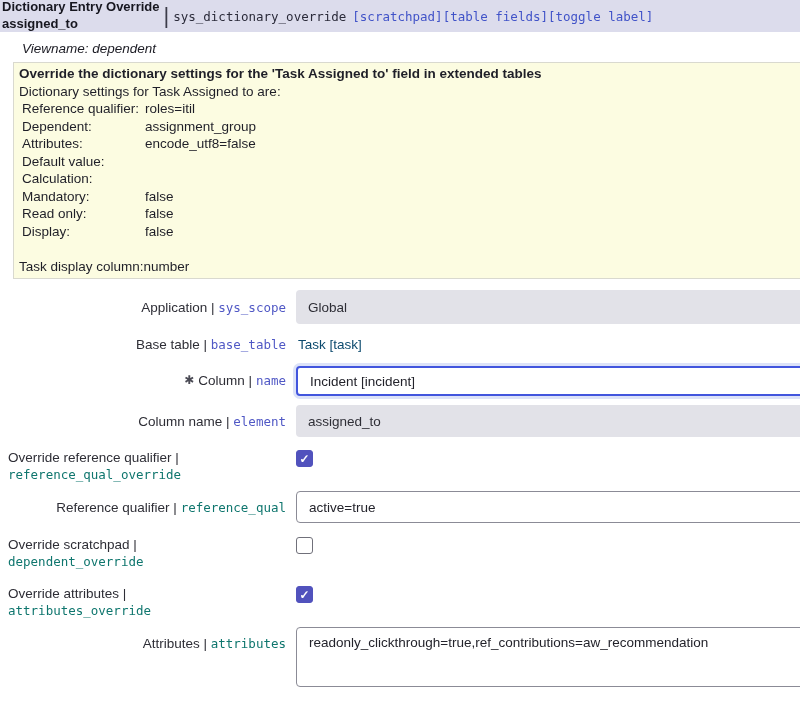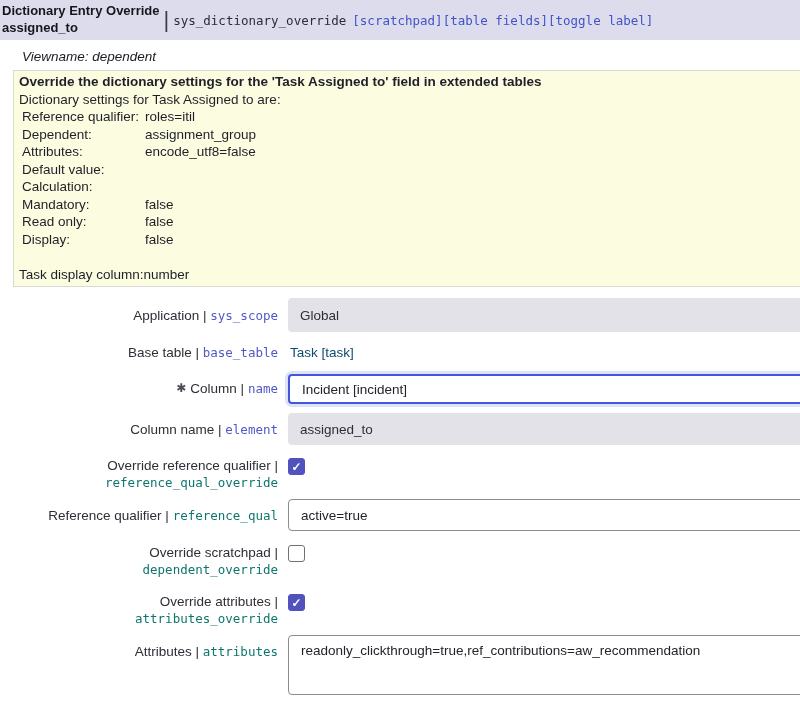--- a/index.html
+++ b/index.html
@@ -1,20 +1,20 @@
 <!DOCTYPE html>
 <html><head>
 <meta charset="utf-8">
 <style>
   * { margin:0; padding:0; box-sizing:border-box; }
   html,body { width:800px; height:701px; overflow:hidden; background:#ffffff;
     font-family:"Liberation Sans", sans-serif; color:#23232b; }
 
   
-  .header-bar { background:#dcdcec; height:40px; display:flex; align-items:center;
+  .header-bar { background:#dcdcec; height:32px; display:flex; align-items:center;
     padding:2px 8px 2px 2px; }
   .hdr-title { font-weight:bold; font-size:13px; line-height:1.3; color:#16161f;
     white-space:nowrap; }
   .hdr-sep { font-size:22px; font-weight:300; color:#3c3c4a; margin:0 4px 0 4px; }
   .hdr-mono { font-family:"DejaVu Sans Mono", monospace; font-size:12.5px; color:#2b2b3a;
     white-space:nowrap; }
   .hdr-links { font-family:"DejaVu Sans Mono", monospace; font-size:12.5px; color:#4153c8;
     margin-left:6px; white-space:nowrap; }
   .hdr-links span { cursor:pointer; }
 
@@ -25,27 +25,27 @@
   .info-box { margin-left:13px; margin-right:-3px; background:#fcfce1;
     border:1px solid #d9d9cf; font-size:13.5px; line-height:17.5px; color:#1f1f28;
     padding:2px 6px 3px 5px; }
   .info-heading { font-weight:bold; }
   .info-row { padding-left:3px; }
   .info-row .ilabel { display:inline-block; min-width:123px; }
   .info-blank { height:17.5px; }
 
   
   .form-area { margin-top:11px; }
-  .row { display:flex; align-items:center; }
+  .row { display:flex; align-items:center;padding-left:8px; }
   .label-col { width:288px; text-align:right; padding-right:10px; font-size:13.5px;
     color:#2e2e36; line-height:17px; flex:none; }
   .label-col .fname { font-family:"DejaVu Sans Mono", monospace; font-size:12.5px; }
   .fname.blue { color:#5058c5; }
   .fname.dark { color:#0f766e; }
-  .label-col.stacked { display:flex; flex-direction:column; align-items:flex-end; }
+  .label-col.stacked { display:flex; flex-direction:column; align-items:flex-start; }
   .field-col { flex:1; margin-right:-24px; display:flex; align-items:center; }
 
   .readonly-field { background:#e2e2e8; border-radius:4px; height:34px; width:100%;
     display:flex; align-items:center; padding-left:12px; font-size:13.5px; color:#2e2e36; }
   .readonly-field.h32 { height:32px; }
 
   .plain-value { font-size:13.5px; color:#0c4a6e; padding-left:2px; }
 
   input.text-input { width:100%; height:32px; border:1px solid #8b8b96; border-radius:4px;
     padding:0 12px; font-size:13.5px; font-family:"Liberation Sans", sans-serif;

